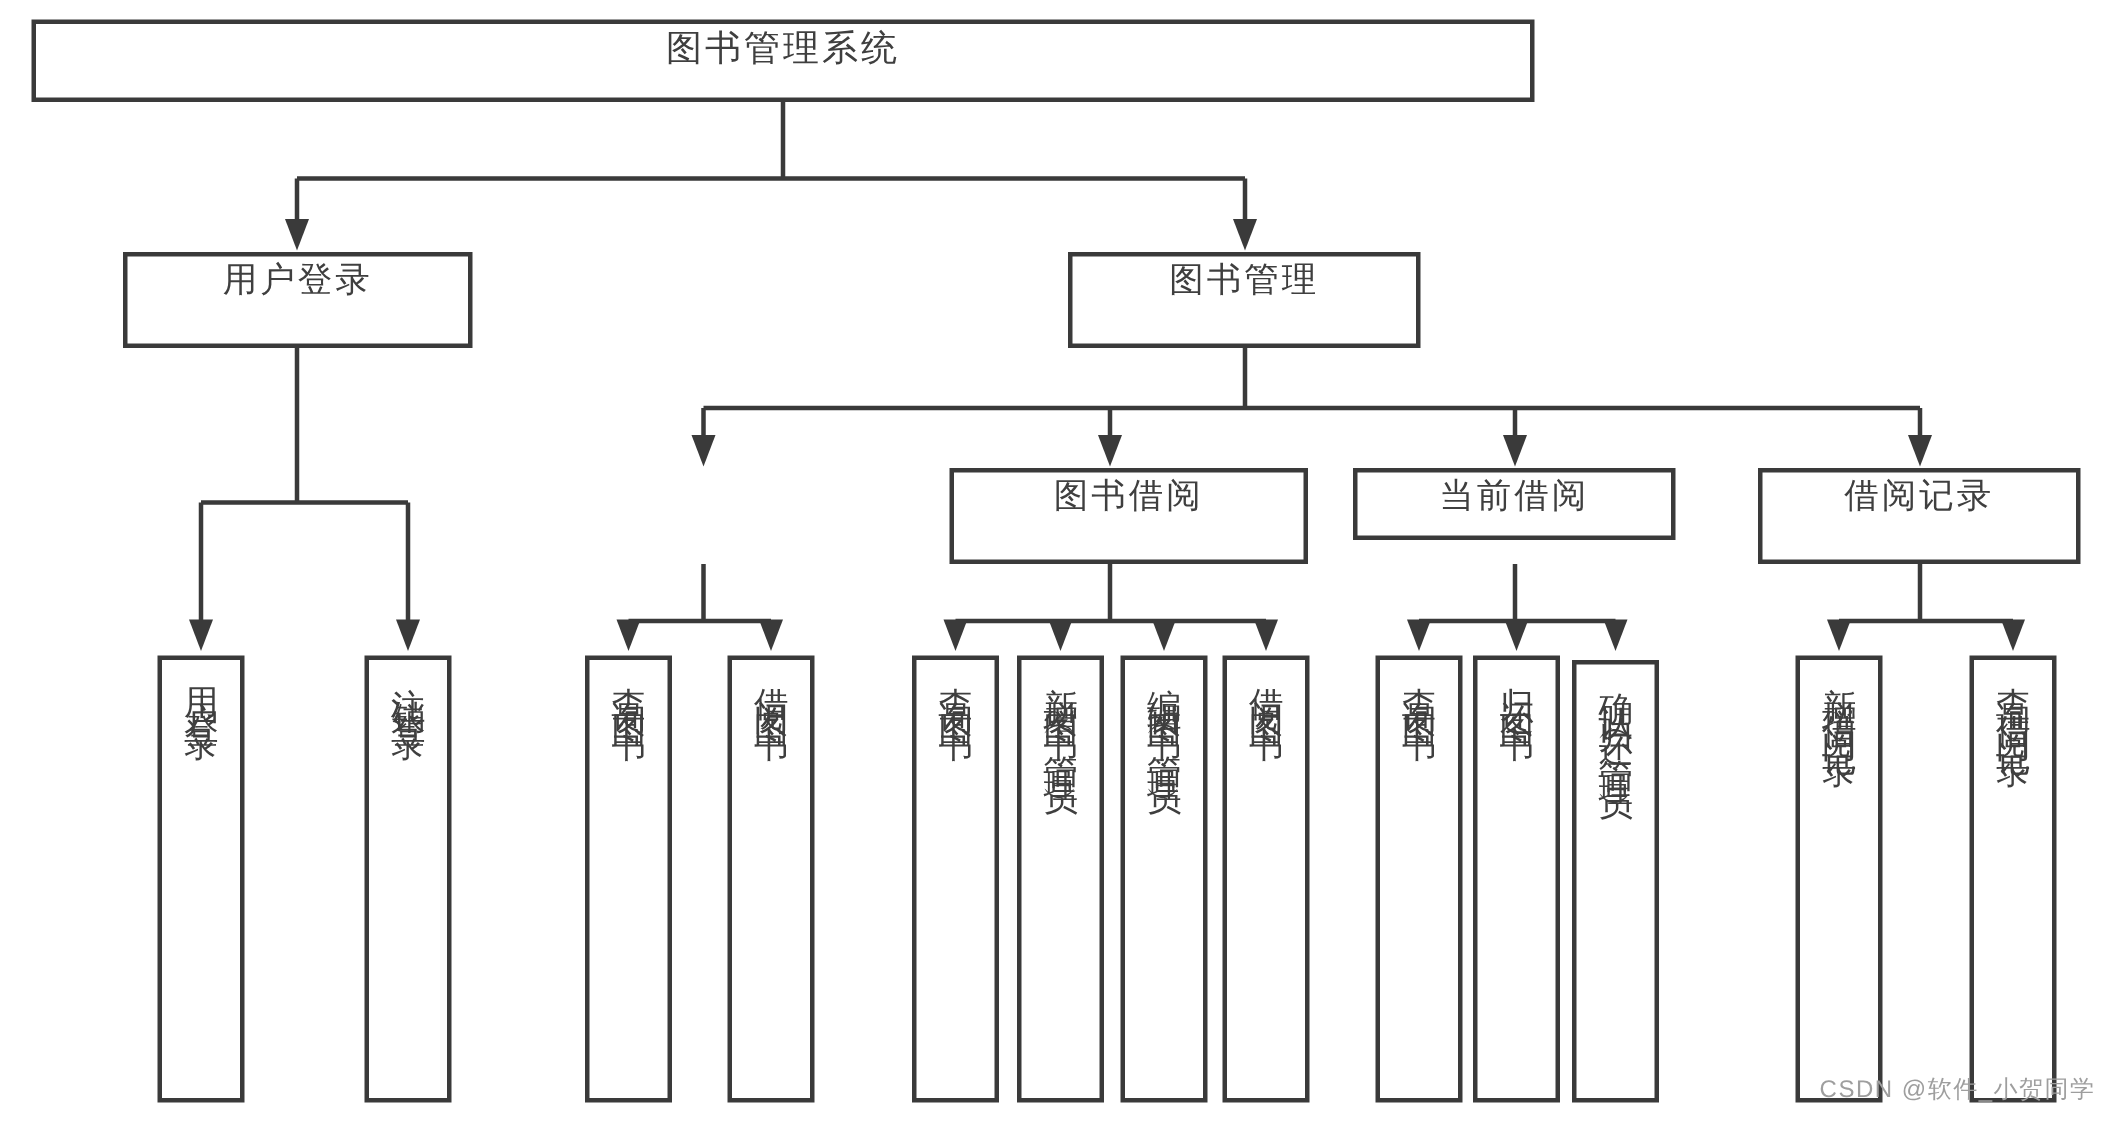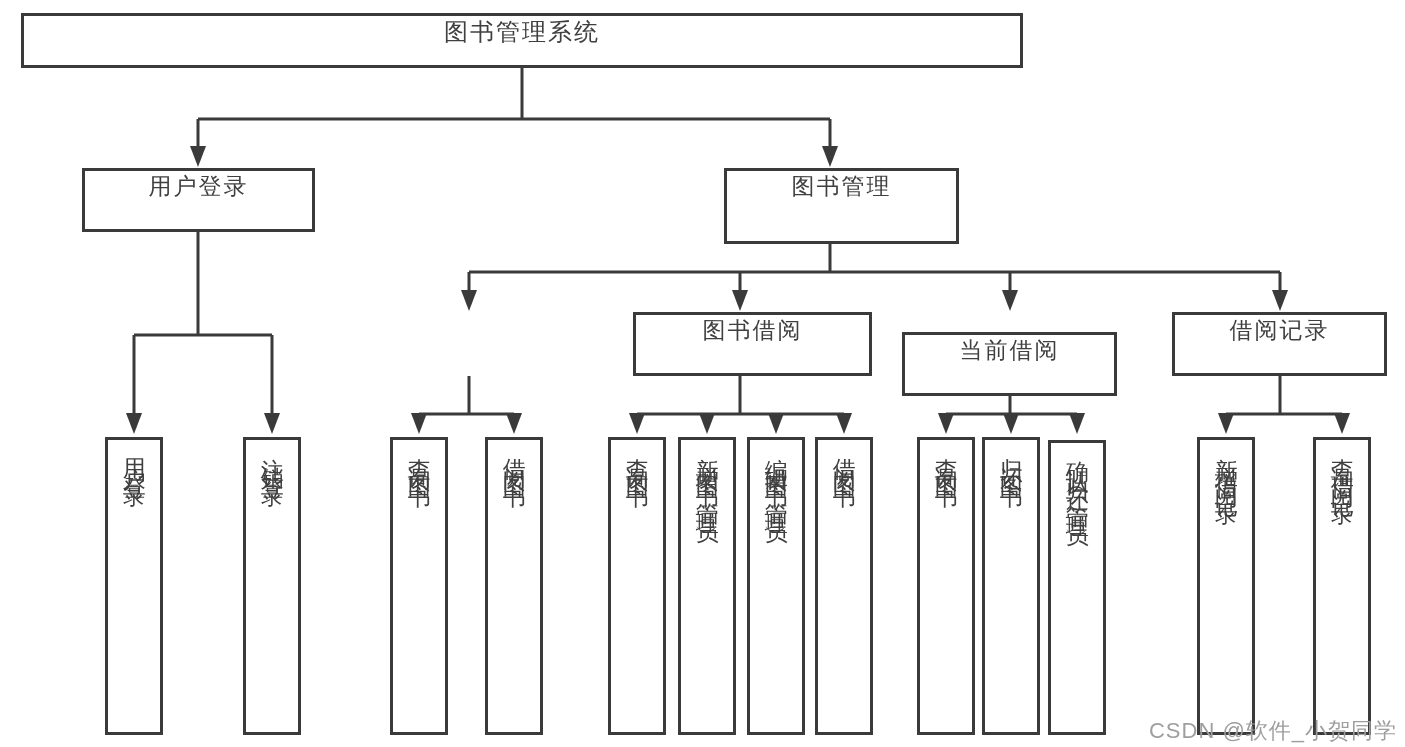--- a/index.html
+++ b/index.html
@@ -51,21 +51,21 @@
     text-orientation: mixed;
     font-size: 23px;
     line-height: 1.1;
     letter-spacing: 9px;
     white-space: nowrap;
   }
   .watermark {
     position: absolute;
     top: 716px;
     right: 8px;
-    font-size: 22px;
+    font-size: 16px;
     color: var(--watermark, #9e9e9e);
     z-index: 3;
     letter-spacing: 1px;
     white-space: nowrap;
   }
 </style>
 </head>
 <body>
 
 <div class="canvas">
@@ -120,28 +120,28 @@
     </g>
   </svg>
 
   <div class="box root" style="left:21px; top:13px; width:1002px; height:55px;">
     <span class="label">图书管理系统</span>
   </div>
 
   <div class="box" style="left:82px; top:168px; width:233px; height:64px;">
     <span class="label">用户登录</span>
   </div>
-  <div class="box" style="left:712px; top:168px; width:235px; height:76px;margin-left:12px;">
+  <div class="box" style="left:712px; top:168px; width:235px; height:64px;">
     <span class="label">图书管理</span>
   </div>
 
   <div class="box" style="left:633px; top:312px; width:239px; height:64px;">
     <span class="label">图书借阅</span>
   </div>
-  <div class="box" style="left:902px; top:312px; width:215px; height:64px;margin-top:20px;">
+  <div class="box" style="left:902px; top:312px; width:215px; height:48px;">
     <span class="label">当前借阅</span>
   </div>
   <div class="box" style="left:1172px; top:312px; width:215px; height:64px;">
     <span class="label">借阅记录</span>
   </div>
 
   <div class="box vert" style="left:105px; top:437px; width:58px; height:298px;">
     <span class="label">用户登录</span>
   </div>
   <div class="box vert" style="left:243px; top:437px; width:58px; height:298px;">

